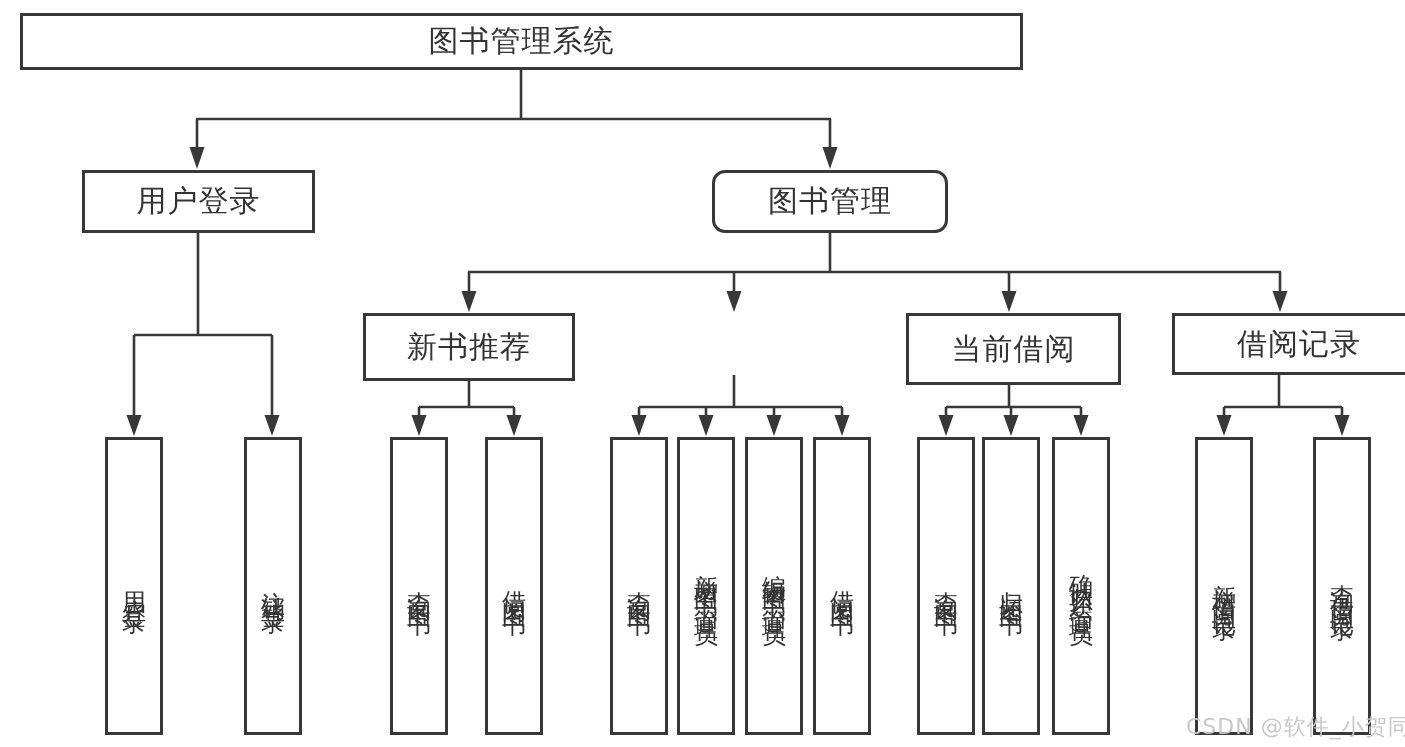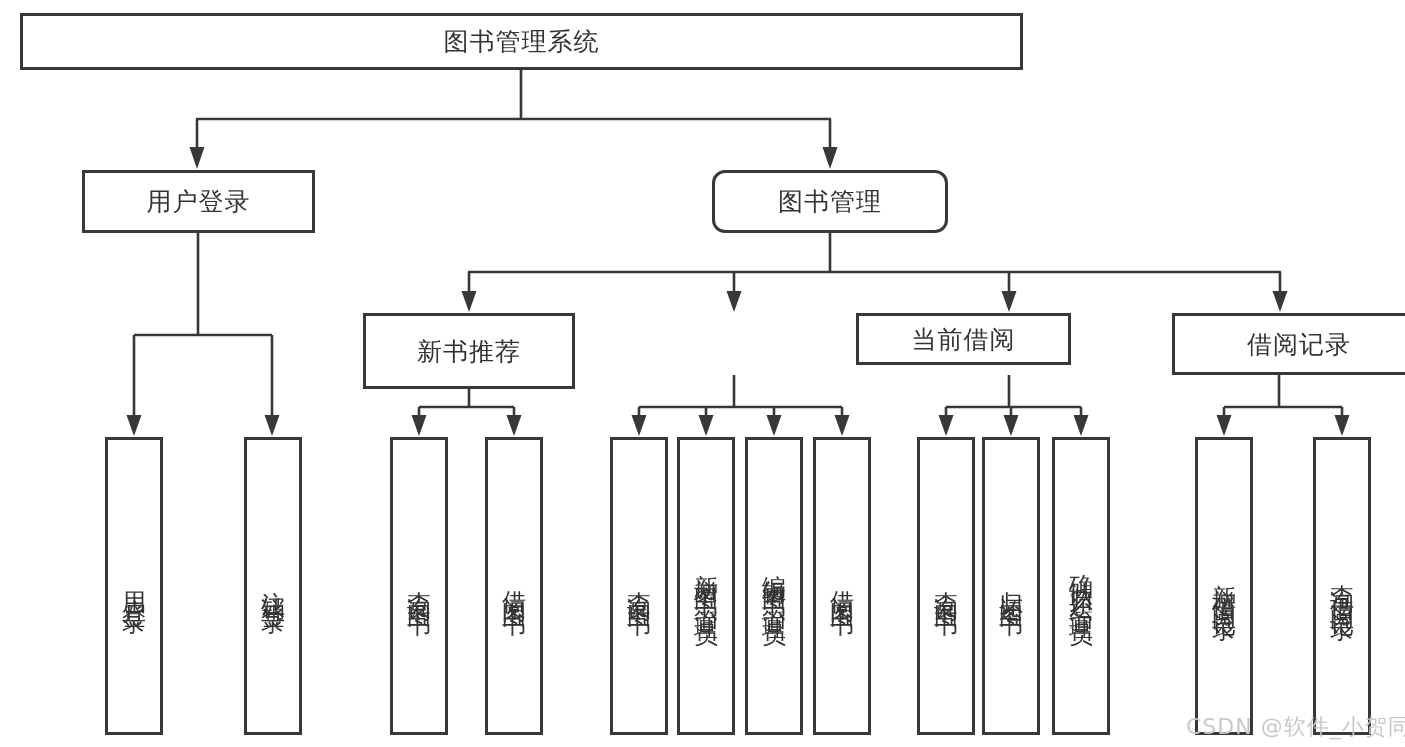--- a/index.html
+++ b/index.html
@@ -19,21 +19,21 @@
   }
   #connectors{position:absolute;left:0;top:0;width:1405px;height:747px;}
   #connectors line{stroke:var(--line);stroke-width:2.6;fill:none;}
   #connectors polygon{fill:var(--line);stroke:none;}
   .hnode{
     position:absolute;
     box-sizing:border-box;
     border:3px solid var(--line);
     background:var(--background);
     display:flex;align-items:center;justify-content:center;
-    font-size:25px;
+    font-size:30px;
     letter-spacing:1px;
     white-space:nowrap;
   }
   .vnode{
     position:absolute;
     box-sizing:border-box;
     border:3px solid var(--line);
     background:var(--background);
     width:58px;top:437px;height:298px;
     display:flex;align-items:center;justify-content:center;
@@ -128,24 +128,24 @@
     <span>图书管理系统</span>
   </div>
 
   <div class="hnode" style="left:82px;top:170px;width:233px;height:63px;">
     <span>用户登录</span>
   </div>
   <div class="hnode" style="left:712px;top:170px;width:236px;height:63px;border-radius:13px;">
     <span>图书管理</span>
   </div>
 
-  <div class="hnode" style="left:363px;top:313px;width:212px;height:76px;">
+  <div class="hnode" style="left:363px;top:313px;width:212px;height:68px;">
     <span>新书推荐</span>
   </div>
-  <div class="hnode" style="left:856px;top:313px;width:215px;height:52px;">
+  <div class="hnode" style="left:906px;top:313px;width:215px;height:72px;">
     <span>当前借阅</span>
   </div>
   <div class="hnode" style="left:1172px;top:313px;width:254px;height:62px;">
     <span>借阅记录</span>
   </div>
 
   <div class="vnode" style="left:105px;">
     <span class="vlabel">用户登录</span>
   </div>
   <div class="vnode" style="left:244px;">

